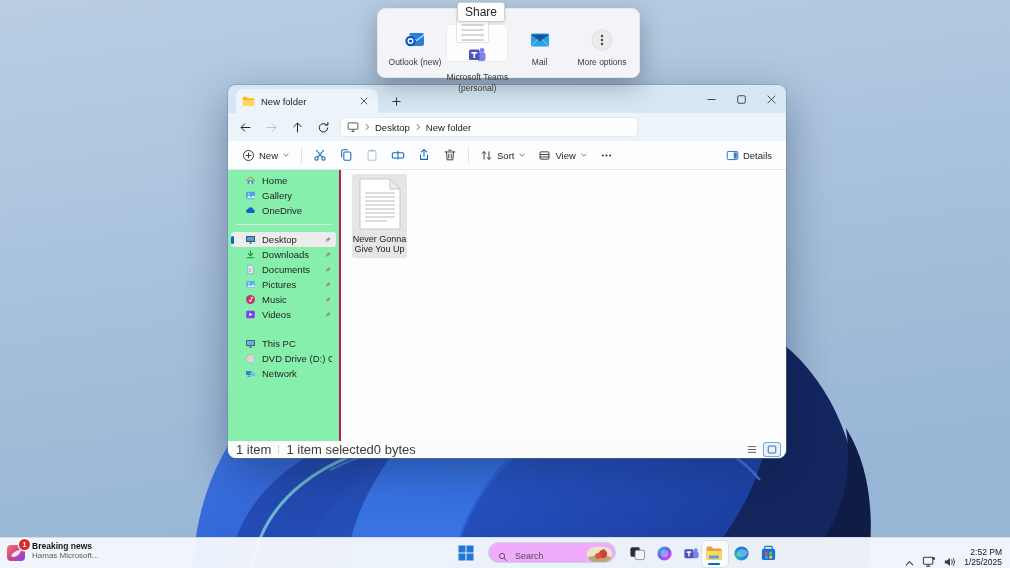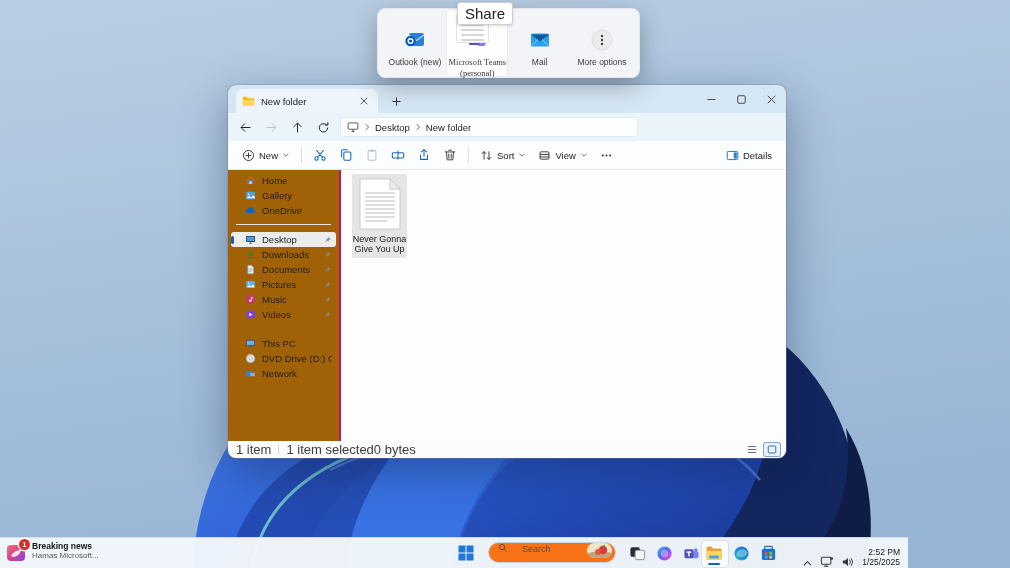--- a/index.html
+++ b/index.html
@@ -10,32 +10,32 @@
 
   
   #wallpaper{left:0;top:0;width:1010px;height:568px;z-index:0;}
 
   
   #share-flyout{left:377px;top:8px;width:263px;height:70px;background:#f2f4f7;
     border:1px solid #e3e6ea;border-radius:8px;box-shadow:0 8px 24px rgba(0,0,0,.28);
     z-index:40;display:flex;justify-content:space-between;padding:0 6px;box-sizing:border-box;}
   .share-item{width:62px;display:flex;flex-direction:column;align-items:center;
     padding-top:19px;border-radius:5px;}
-  .share-item.hovered{background:#fdfdfd;box-shadow:0 0 0 1px #ececec inset;margin:0 0;font-family:Liberation Serif, serif;}
+  .share-item.hovered{background:#fdfdfd;box-shadow:0 0 0 1px #ececec inset;margin:15px 0;}
   .share-label{font-size:8.5px;color:#3a3a3a;text-align:center;line-height:1.3;margin-top:5px;}
   #share-docpreview{left:456px;top:14px;width:33px;height:29px;background:#fff;
     border:1px solid #e2e2e2;border-radius:2px;z-index:41;padding:4px 4px 0;box-sizing:border-box;}
   #share-docpreview i{display:block;height:2px;background:#d6d6d6;margin-bottom:3px;border-radius:1px;}
   #share-tooltip{left:457px;top:2px;min-width:22px;padding:2px 7px;background:#fff;
-    border:1px solid #cfcfcf;border-radius:3px;font-size:15px;color:#222;z-index:42;
+    border:1px solid #cfcfcf;border-radius:3px;font-size:12px;color:#222;z-index:42;
     box-shadow:0 1px 3px rgba(0,0,0,.15);text-align:center;}
 
   
   #explorer{left:228px;top:85px;width:558px;height:373px;border-radius:8px;z-index:20;
-    background:#a16207;box-shadow:0 14px 44px rgba(10,25,60,.38),0 0 0 1px rgba(130,150,175,.45);
+    background:#86efac;box-shadow:0 14px 44px rgba(10,25,60,.38),0 0 0 1px rgba(130,150,175,.45);
     display:flex;flex-direction:column;overflow:hidden;}
   #tabstrip{height:28px;background:#d5e6f4;display:flex;align-items:flex-end;flex:none;}
   #tab-active{margin-left:8px;height:24px;width:142px;background:#edf4fb;border-radius:7px 7px 0 0;
     display:flex;align-items:center;padding:0 6px;box-sizing:border-box;gap:6px;}
   .tab-title{font-size:9.5px;color:#1c1c1c;flex:1;white-space:nowrap;overflow:hidden;}
   .tab-close,#new-tab-btn{width:16px;height:16px;display:flex;align-items:center;justify-content:center;border-radius:3px;}
   #new-tab-btn{margin:0 0 4px 10px;}
   #win-controls{margin-left:auto;height:100%;display:flex;align-items:center;}
   .winbtn{width:30px;height:100%;display:flex;align-items:center;justify-content:center;}
 
@@ -77,37 +77,37 @@
   #file-name{font-size:9px;color:#1c1c1c;text-align:center;line-height:1.15;margin-top:3px;width:60px;}
 
   #statusbar{height:17px;display:flex;align-items:center;padding:0 6px 0 8px;flex:none;background:#fcfcfd;}
   .status-text{font-size:13px;color:#3c3c3c;white-space:nowrap;}
   .status-sep{width:1px;height:9px;background:#d4d4d4;margin:0 7px;}
   #view-toggles{margin-left:auto;display:flex;align-items:center;gap:4px;}
   .viewbtn{width:16px;height:13px;display:flex;align-items:center;justify-content:center;border-radius:2px;}
   .viewbtn.active{box-shadow:0 0 0 1px #7aa7d8;background:#eaf3fc;}
 
   
-  #taskbar{left:0;bottom:0;width:908px;height:30px;background:rgba(243,247,252,.97);
+  #taskbar{left:0;bottom:0;width:1010px;height:30px;background:rgba(243,247,252,.97);
     border-top:1px solid rgba(120,140,160,.22);z-index:30;}
   #widget-area{position:absolute;left:6px;top:3px;display:flex;align-items:flex-start;gap:6px;}
   #widget-icon-wrap{position:relative;width:20px;height:20px;margin-top:2px;}
   #widget-badge{position:absolute;right:-4px;top:-4px;width:11px;height:11px;border-radius:50%;
     background:#d92b2b;color:#fff;font-size:7px;font-weight:bold;display:flex;align-items:center;
     justify-content:center;box-shadow:0 0 0 1.5px rgba(255,255,255,.9);}
   #widget-title{font-size:8.5px;color:#141414;font-weight:bold;line-height:1.2;}
   #widget-sub{font-size:8px;color:#5a5a5a;line-height:1.2;}
   .taskicon{position:absolute;top:5px;width:20px;height:20px;display:flex;align-items:center;justify-content:center;}
   #task-explorer-bg{position:absolute;left:701px;top:2px;width:26px;height:26px;
     background:rgba(255,255,255,.65);border:1px solid rgba(160,175,195,.35);border-radius:5px;}
   #task-explorer-underline{position:absolute;left:708px;top:24.5px;width:12px;height:2.5px;
     background:#0b66c3;border-radius:2px;}
-  #taskbar-search{position:absolute;left:488px;top:4px;width:128px;height:21px;background:#f97316;
-    border:1px solid #c9d4e1;border-radius:11px;display:flex;align-items:flex-start;
-    padding:0 3px 0 9px;box-sizing:border-box;gap:12px;}
+  #taskbar-search{position:absolute;left:488px;top:4px;width:128px;height:21px;background:#f0abfc;
+    border:1px solid #c9d4e1;border-radius:11px;display:flex;align-items:flex-end;
+    padding:0 3px 0 9px;box-sizing:border-box;gap:5px;}
   #taskbar-search input{border:0;outline:0;background:transparent;flex:1;min-width:0;
     font-size:9px;color:#444;font-family:"Liberation Sans",sans-serif;}
   #taskbar-search input::placeholder{color:#4f4f4f;opacity:1;}
   #search-highlight{width:25px;height:15px;border-radius:8px;overflow:hidden;flex:none;}
   #tray{position:absolute;right:4px;top:0;height:30px;display:flex;align-items:flex-end;gap:7px;}
   #clock{text-align:right;font-size:8.5px;color:#161616;line-height:1.25;padding-right:4px;}
 </style>
 </head>
 <body>
 

